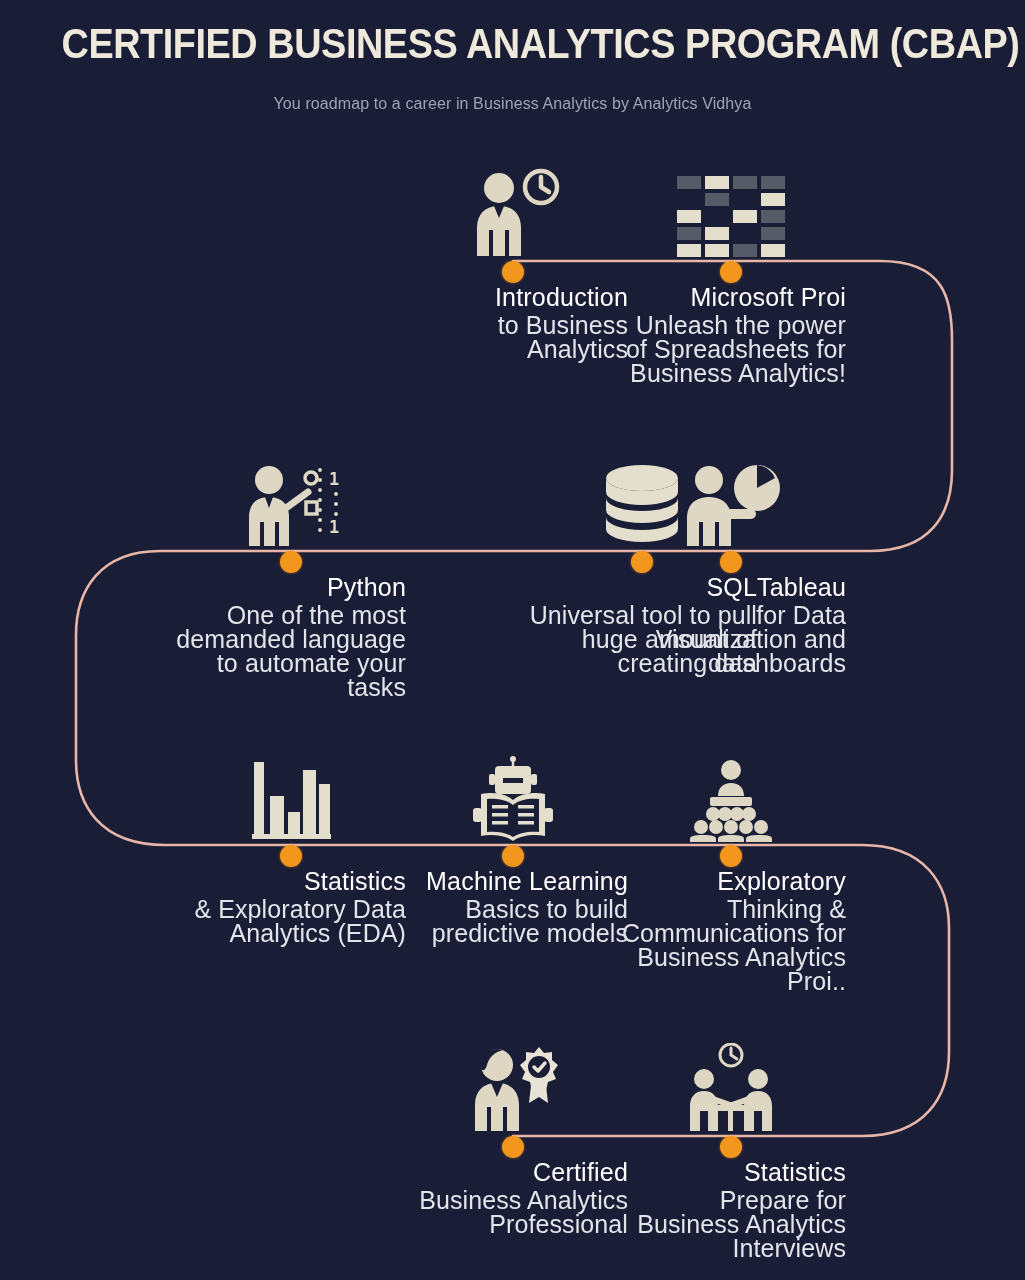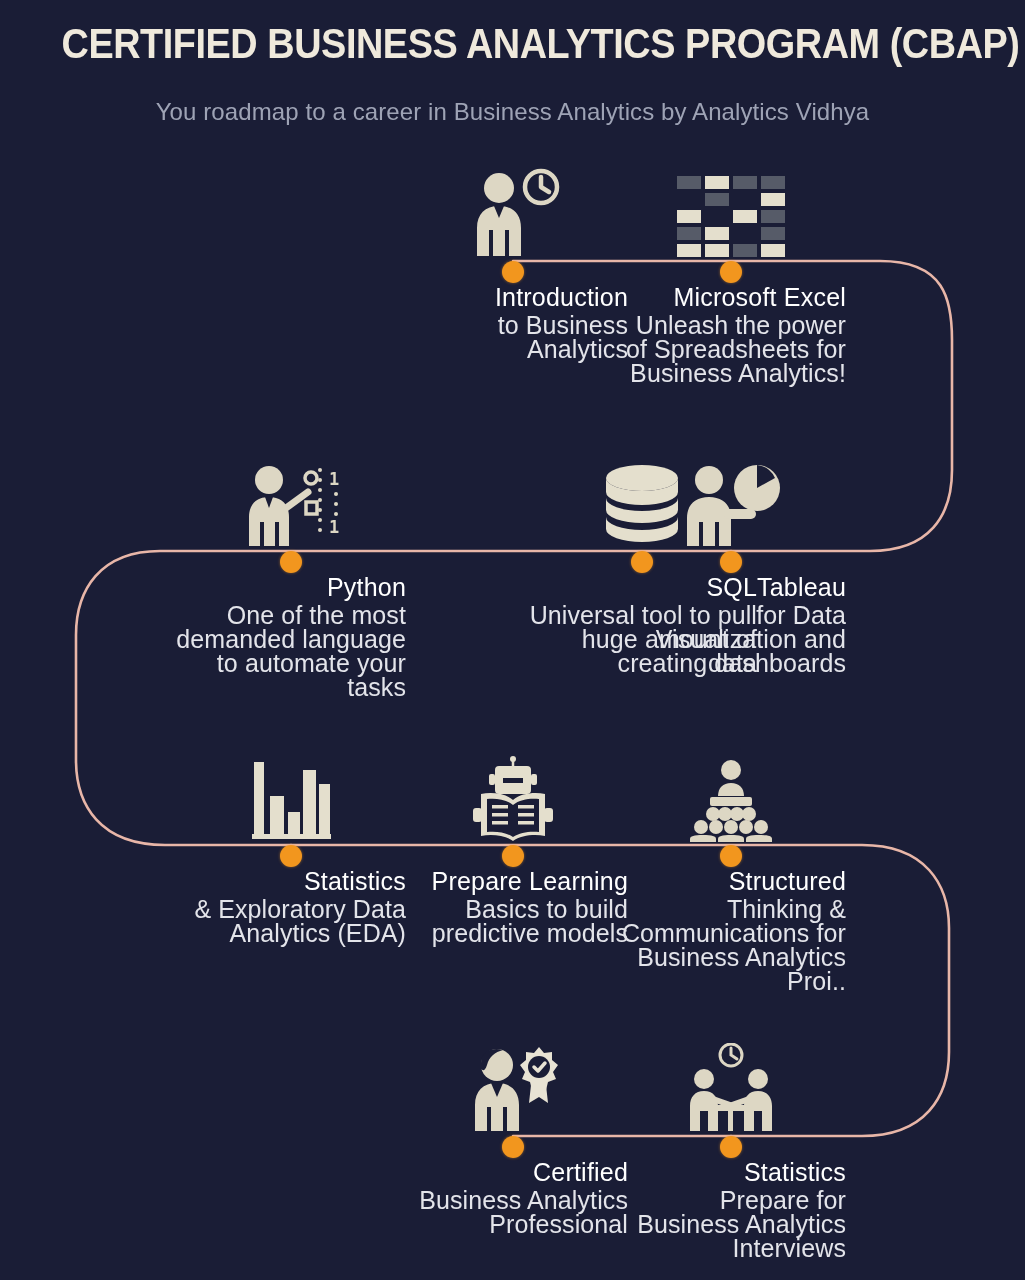--- a/index.html
+++ b/index.html
@@ -16,22 +16,22 @@
   .title{
     margin:0;padding-top:18px;
     font-family:"Liberation Sans Narrow","Liberation Sans",sans-serif;
     font-size:43px;line-height:50px;font-weight:bold;
     letter-spacing:-0.5px;
     color:#efe9dc;
     transform:scaleX(0.88);
     white-space:nowrap;
   }
   .subtitle{
-    margin:16px;padding-top:14px;
-    font-size:24px;line-height:28px;font-weight:400;
+    margin:8px;padding-top:14px;
+    font-size:16px;line-height:28px;font-weight:400;
     color:#9ea3b5;letter-spacing:0.1px;
     white-space:nowrap;
   }
 
   
   .wire{position:absolute;left:0;top:0;width:1025px;height:1280px;pointer-events:none;}
 
   
   .node{position:absolute;width:230px;margin-left:-115px;text-align:right;}
   .icon-wrap{
@@ -130,21 +130,21 @@
 
           <rect x="2" y="70" width="24" height="13" fill="#e4dfcd"></rect>
           <rect x="30" y="70" width="24" height="13" fill="#e4dfcd"></rect>
           <rect x="58" y="70" width="24" height="13" fill="#565b68"></rect>
           <rect x="86" y="70" width="24" height="13" fill="#e4dfcd"></rect>
         </g>
       </svg>
     </div>
     <div class="dot" style="top:101px;"></div>
     <div class="labels">
-      <div class="n-title">Microsoft Excel</div>
+      <div class="n-title">Microsoft Proi</div>
       <div class="n-sub">Unleash the power of Spreadsheets for Business Analytics!</div>
     </div>
   </div>
 
   <div class="node" style="left:291px;top:450px;">
     <div class="icon-wrap">
       <svg width="100" height="90" viewBox="0 0 100 90">
         <circle cx="28" cy="20" r="14" fill="#ddd7c4"></circle>
         <path d="M28 37 C15 37 8 45 8 57 L8 86 L19 86 L19 62 L23 62 L23 86 L34 86 L34 62 L38 62 L38 86 L48 86 L48 57 C48 45 41 37 28 37 Z" fill="#ddd7c4"></path>
         <path d="M24 37 L28 48 L32 37 L30 35 L26 35 Z" fill="#1a1d36"></path>
@@ -255,21 +255,21 @@
           <rect x="25" y="57" width="16" height="3.5"></rect>
           <rect x="25" y="65" width="16" height="3.5"></rect>
           <rect x="51" y="49" width="16" height="3.5"></rect>
           <rect x="51" y="57" width="16" height="3.5"></rect>
           <rect x="51" y="65" width="16" height="3.5"></rect>
         </g>
       </svg>
     </div>
     <div class="dot" style="top:101px;"></div>
     <div class="labels">
-      <div class="n-title">Prepare Learning</div>
+      <div class="n-title">Machine Learning</div>
       <div class="n-sub">Basics to build predictive models</div>
     </div>
   </div>
 
   <div class="node" style="left:731px;top:744px;">
     <div class="icon-wrap">
       <svg width="98" height="86" viewBox="0 0 98 86">
         <g fill="#ddd7c4">
 
           <circle cx="49" cy="12" r="10"></circle>
@@ -288,21 +288,21 @@
           <circle cx="79" cy="69" r="7"></circle>
 
           <path d="M8 81 C8 78 12 77 21 77 C30 77 34 78 34 81 L34 84 L8 84 Z"></path>
           <path d="M36 81 C36 78 40 77 49 77 C58 77 62 78 62 81 L62 84 L36 84 Z"></path>
           <path d="M64 81 C64 78 68 77 77 77 C86 77 90 78 90 81 L90 84 L64 84 Z"></path>
         </g>
       </svg>
     </div>
     <div class="dot" style="top:101px;"></div>
     <div class="labels">
-      <div class="n-title">Structured</div>
+      <div class="n-title">Exploratory</div>
       <div class="n-sub">Thinking &amp; Communications for Business Analytics Proi..</div>
     </div>
   </div>
 
   <div class="node" style="left:513px;top:1035px;">
     <div class="icon-wrap">
       <svg width="100" height="92" viewBox="0 0 100 92">
 
         <circle cx="34" cy="22" r="16" fill="#ddd7c4"></circle>
         <path d="M18 20 C18 8 30 4 40 7 C32 9 26 14 24 22 C22 28 20 28 18 26 Z" fill="#1a1d36"></path>

